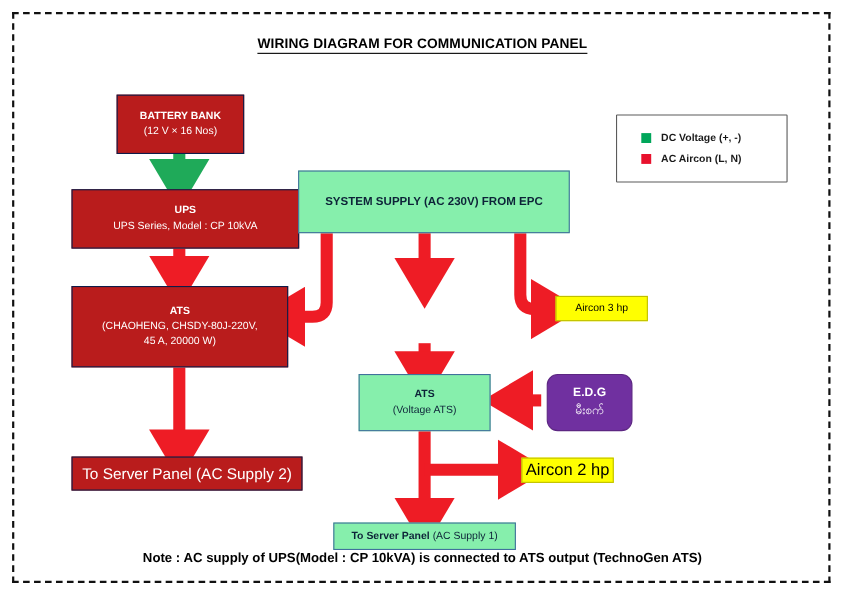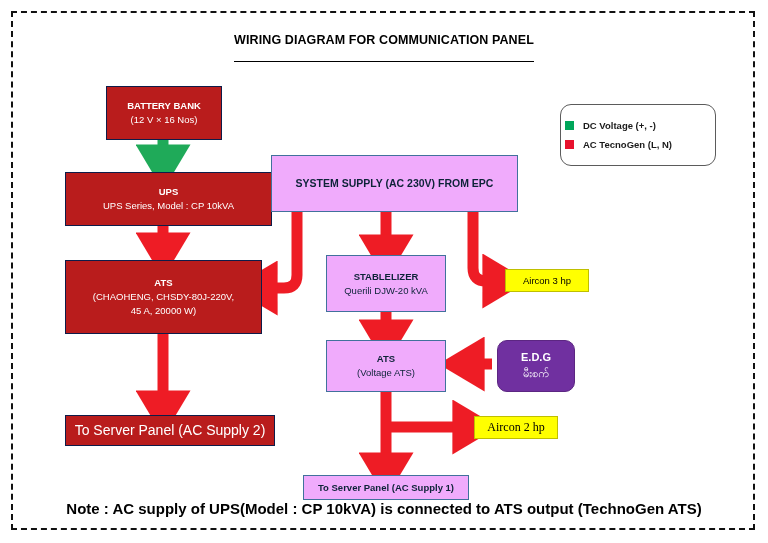--- a/index.html
+++ b/index.html
@@ -35,40 +35,40 @@
     top: 33px;
     width: 768px;
     text-align: center;
     font-size: 12.5px;
     font-weight: bold;
     color: #000000;
     letter-spacing: .1px;
   }
   #title span {
     border-bottom: 1.6px solid #000;
-    padding-bottom: 14px;
+    padding-bottom: 1px;
     text-align: center;
   }
   .box {
     position: absolute;
     box-sizing: border-box;
     display: flex;
     flex-direction: column;
     align-items: center;
     justify-content: center;
     text-align: center;
     line-height: 1.45;
   }
   .navy {
     background: #b91c1c;
     border: 1px solid #0e1c49;
     color: #ffffff;
   }
   .lightblue {
-    background: #f0abfc;
+    background: #86efac;
     border: 1px solid #41719c;
     color: #0d2338;
   }
   .yellow {
     background: #ffff00;
     border: 1.4px solid #bfbf00;
     color: #000000;
   }
   .purple {
     background: #7030a0;
@@ -77,27 +77,27 @@
   }
   .ln1 { font-weight: bold; }
   .ln2 { }
   .legend {
     position: absolute;
     left: 560px;
     top: 104px;
     width: 156px;
     height: 62px;
     border: 1.3px solid #5b5b5b;
-    border-radius: 11px;
+    border-radius: 1px;
     background: #ffffff;
     box-sizing: border-box;
     display: flex;
     flex-direction: column;
     justify-content: center;
-    padding-left: 4px;
+    padding-left: 22px;
   }
   .legend-row {
     display: flex;
     align-items: center;
     margin: 4px 0;
     font-size: 9.5px;
     font-weight: bold;
     color: #1a1a1a;
   }
   .swatch {
@@ -105,26 +105,26 @@
     height: 9px;
     margin-right: 9px;
     display: inline-block;
   }
   #note {
     position: absolute;
     left: 0;
     top: 500px;
     width: 768px;
     text-align: center;
-    font-size: 15px;
+    font-size: 12px;
     font-weight: bold;
     color: #000000;
   }
   .bold-part { font-weight: bold; }
-  .reg-part  { font-weight: bold; }
+  .reg-part  { font-weight: normal; }
   svg { overflow: visible; }
 </style>
 </head>
 <body>
 
 <div id="canvas">
 
   <div class="frame"></div>
 
   <div id="title">
@@ -195,61 +195,57 @@
   <div class="box navy" style="left:65px; top:260px; width:197px; height:74px; font-size:9.5px;">
     <div class="ln1">ATS</div>
     <div class="ln2">(CHAOHENG, CHSDY-80J-220V,</div>
     <div class="ln2">45 A, 20000 W)</div>
   </div>
 
   <div class="box lightblue" style="left:271px; top:155px; width:247px; height:57px; font-size:10.5px;">
     <div class="ln1">SYSTEM SUPPLY (AC 230V) FROM EPC</div>
   </div>
 
-  <div class="box lightblue" style="left:326px; top:255px; width:120px; height:57px; font-size:9.5px;">
-    <div class="ln1">STABLELIZER</div>
-    <div class="ln2">Querili DJW-20 kVA</div>
-  </div>
 
   <div class="box lightblue" style="left:326px; top:340px; width:120px; height:52px; font-size:9.5px;">
     <div class="ln1">ATS</div>
     <div class="ln2">(Voltage ATS)</div>
   </div>
 
   <div class="box purple" style="left:497px; top:340px; width:78px; height:52px; font-size:11px;border-radius:10px;">
     <div class="ln1">E.D.G</div>
     <div class="ln2" style="font-size:11px;">မီးစက်</div>
   </div>
 
   <div class="box yellow" style="left:505px; top:269px; width:84px; height:23px; font-size:9.5px;">
     <div>Aircon 3 hp</div>
   </div>
 
-  <div class="box yellow" style="left:474px; top:416px; width:84px; height:23px; font-size:12px;font-family:Liberation Serif, serif;">
+  <div class="box yellow" style="left:474px; top:416px; width:84px; height:23px; font-size:15px;">
     <div>Aircon 2 hp</div>
   </div>
 
   <div class="box navy" style="left:65px; top:415px; width:210px; height:31px; font-size:14px;">
     <div>To Server Panel (AC Supply 2)</div>
   </div>
 
   <div class="box lightblue" style="left:303px; top:475px; width:166px; height:25px; font-size:9.5px;">
     <div>
       <span class="bold-part">To Server Panel</span><span class="reg-part"> (AC Supply 1)</span>
     </div>
   </div>
 
   <div class="legend">
     <div class="legend-row">
       <span class="swatch" style="background:#00a65a;"></span>
       <span>DC Voltage (+, -)</span>
     </div>
     <div class="legend-row">
       <span class="swatch" style="background:#e8112d;"></span>
-      <span>AC TecnoGen (L, N)</span>
+      <span>AC Aircon (L, N)</span>
     </div>
   </div>
 
   <div id="note">
     <span>Note : AC supply of UPS(Model : CP 10kVA) is connected to ATS output (TechnoGen ATS)</span>
   </div>
 
 </div>
 
 </body></html>

